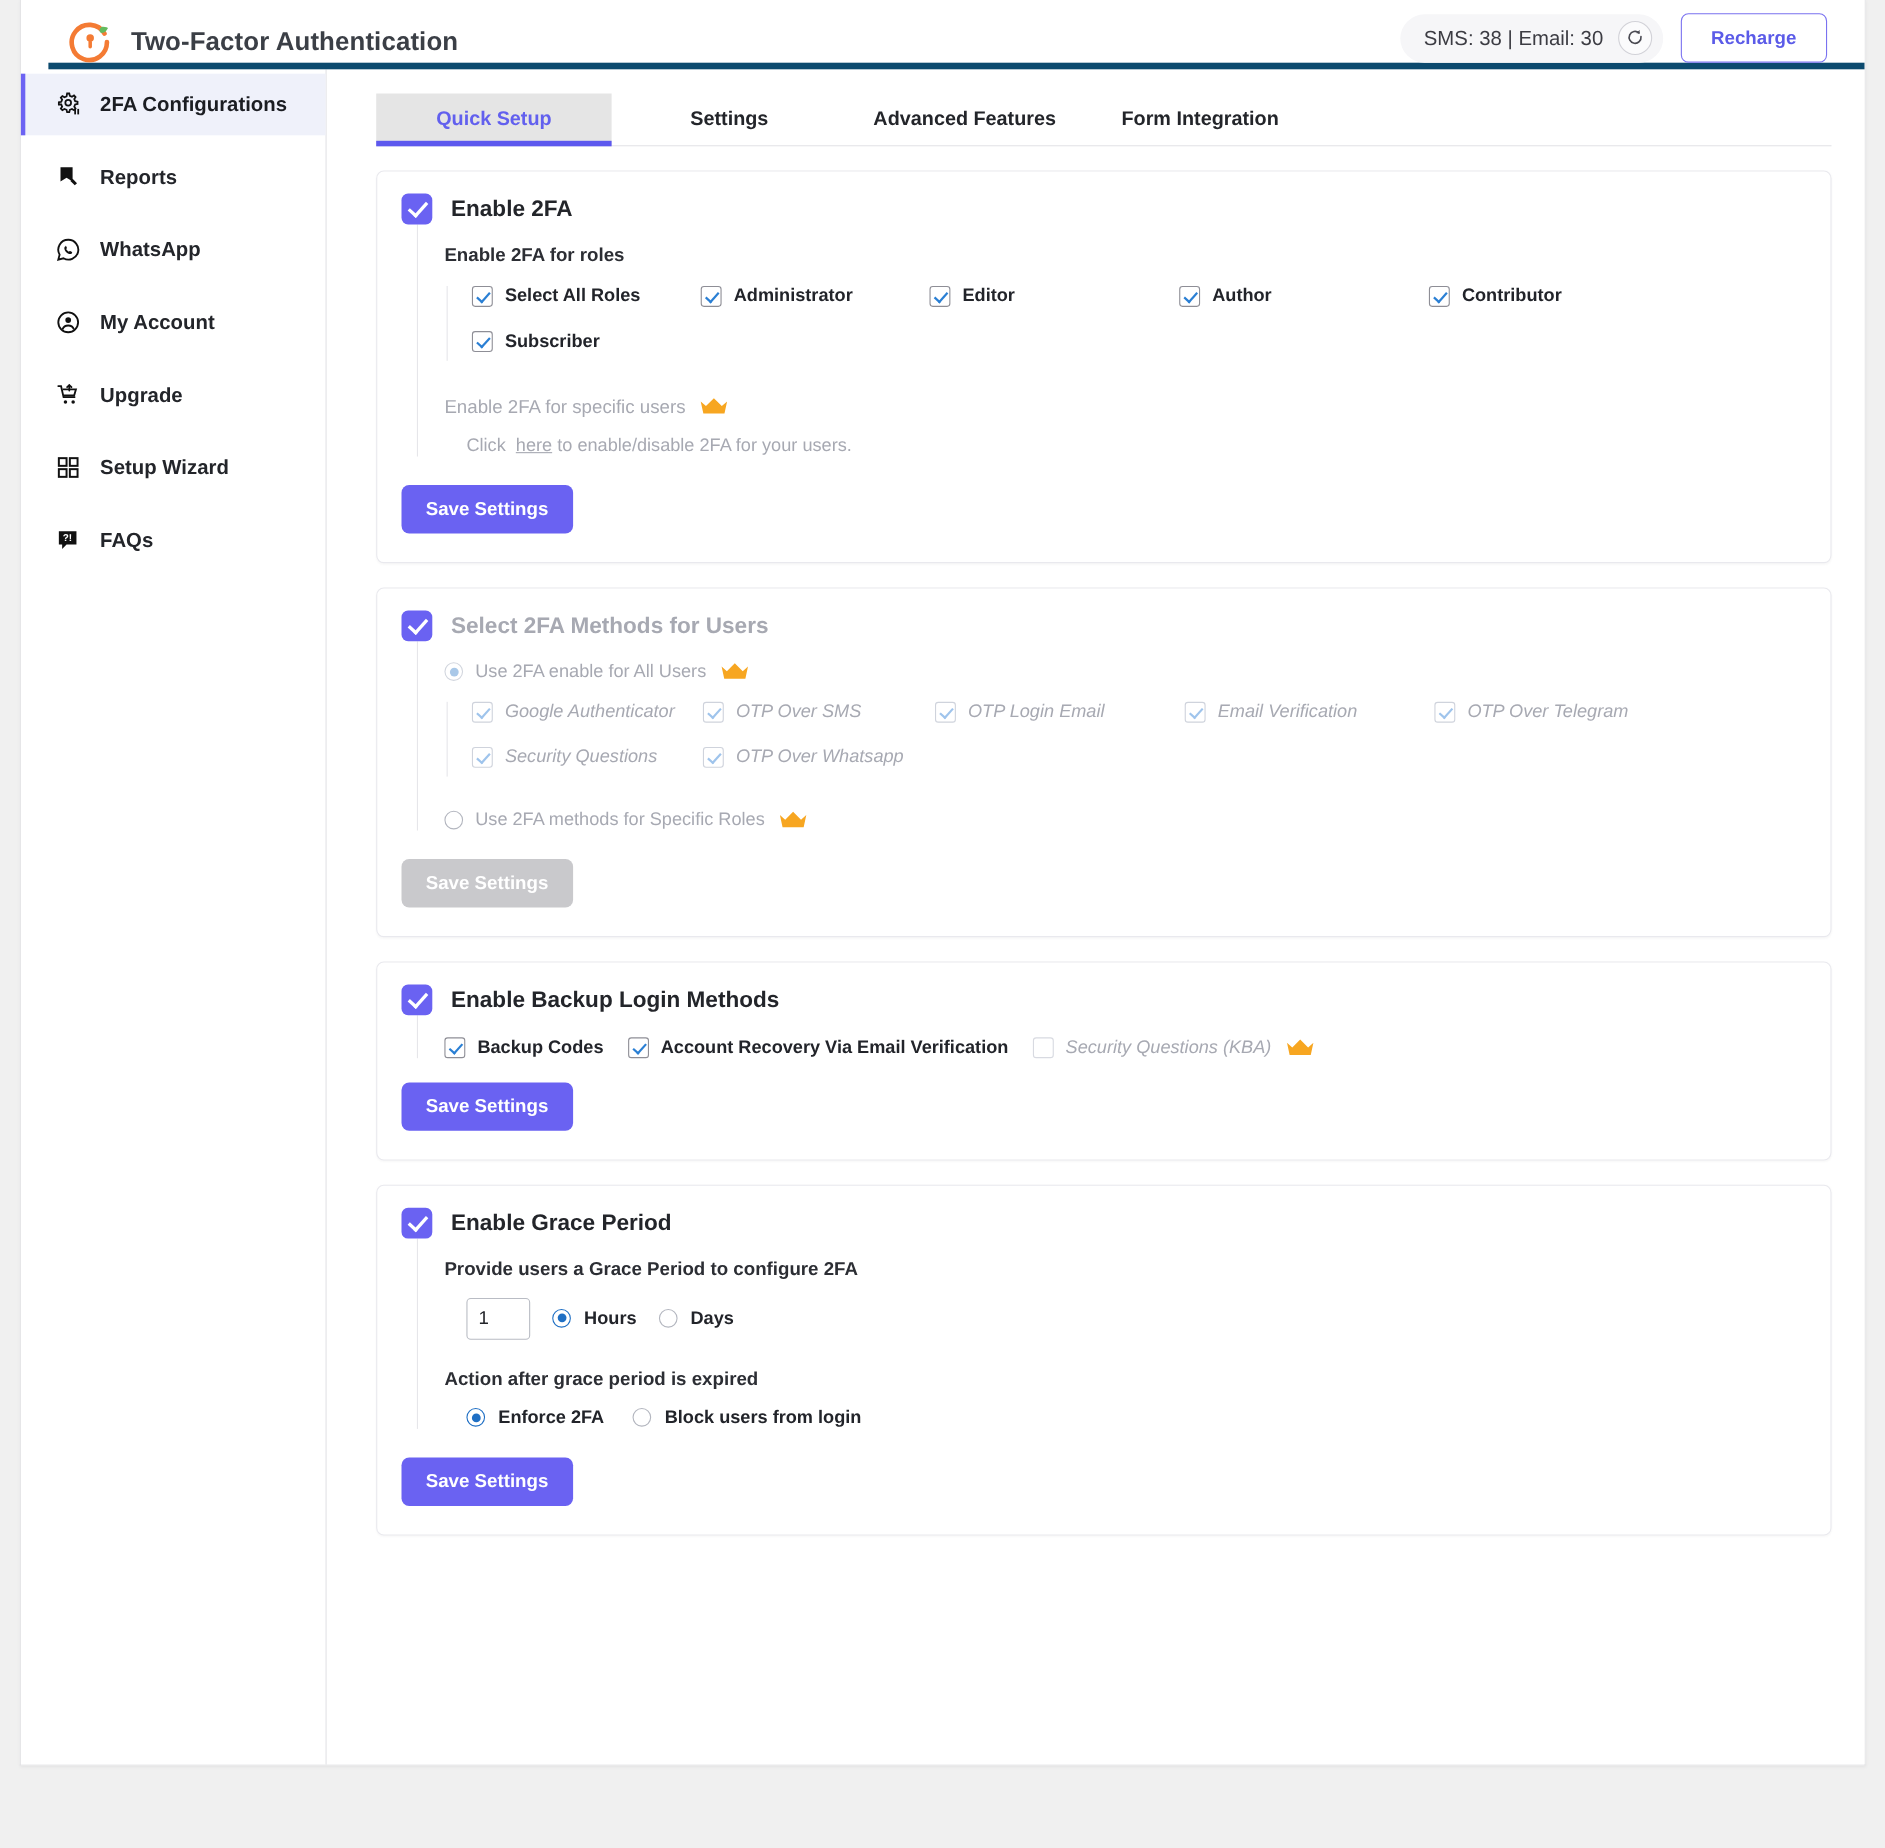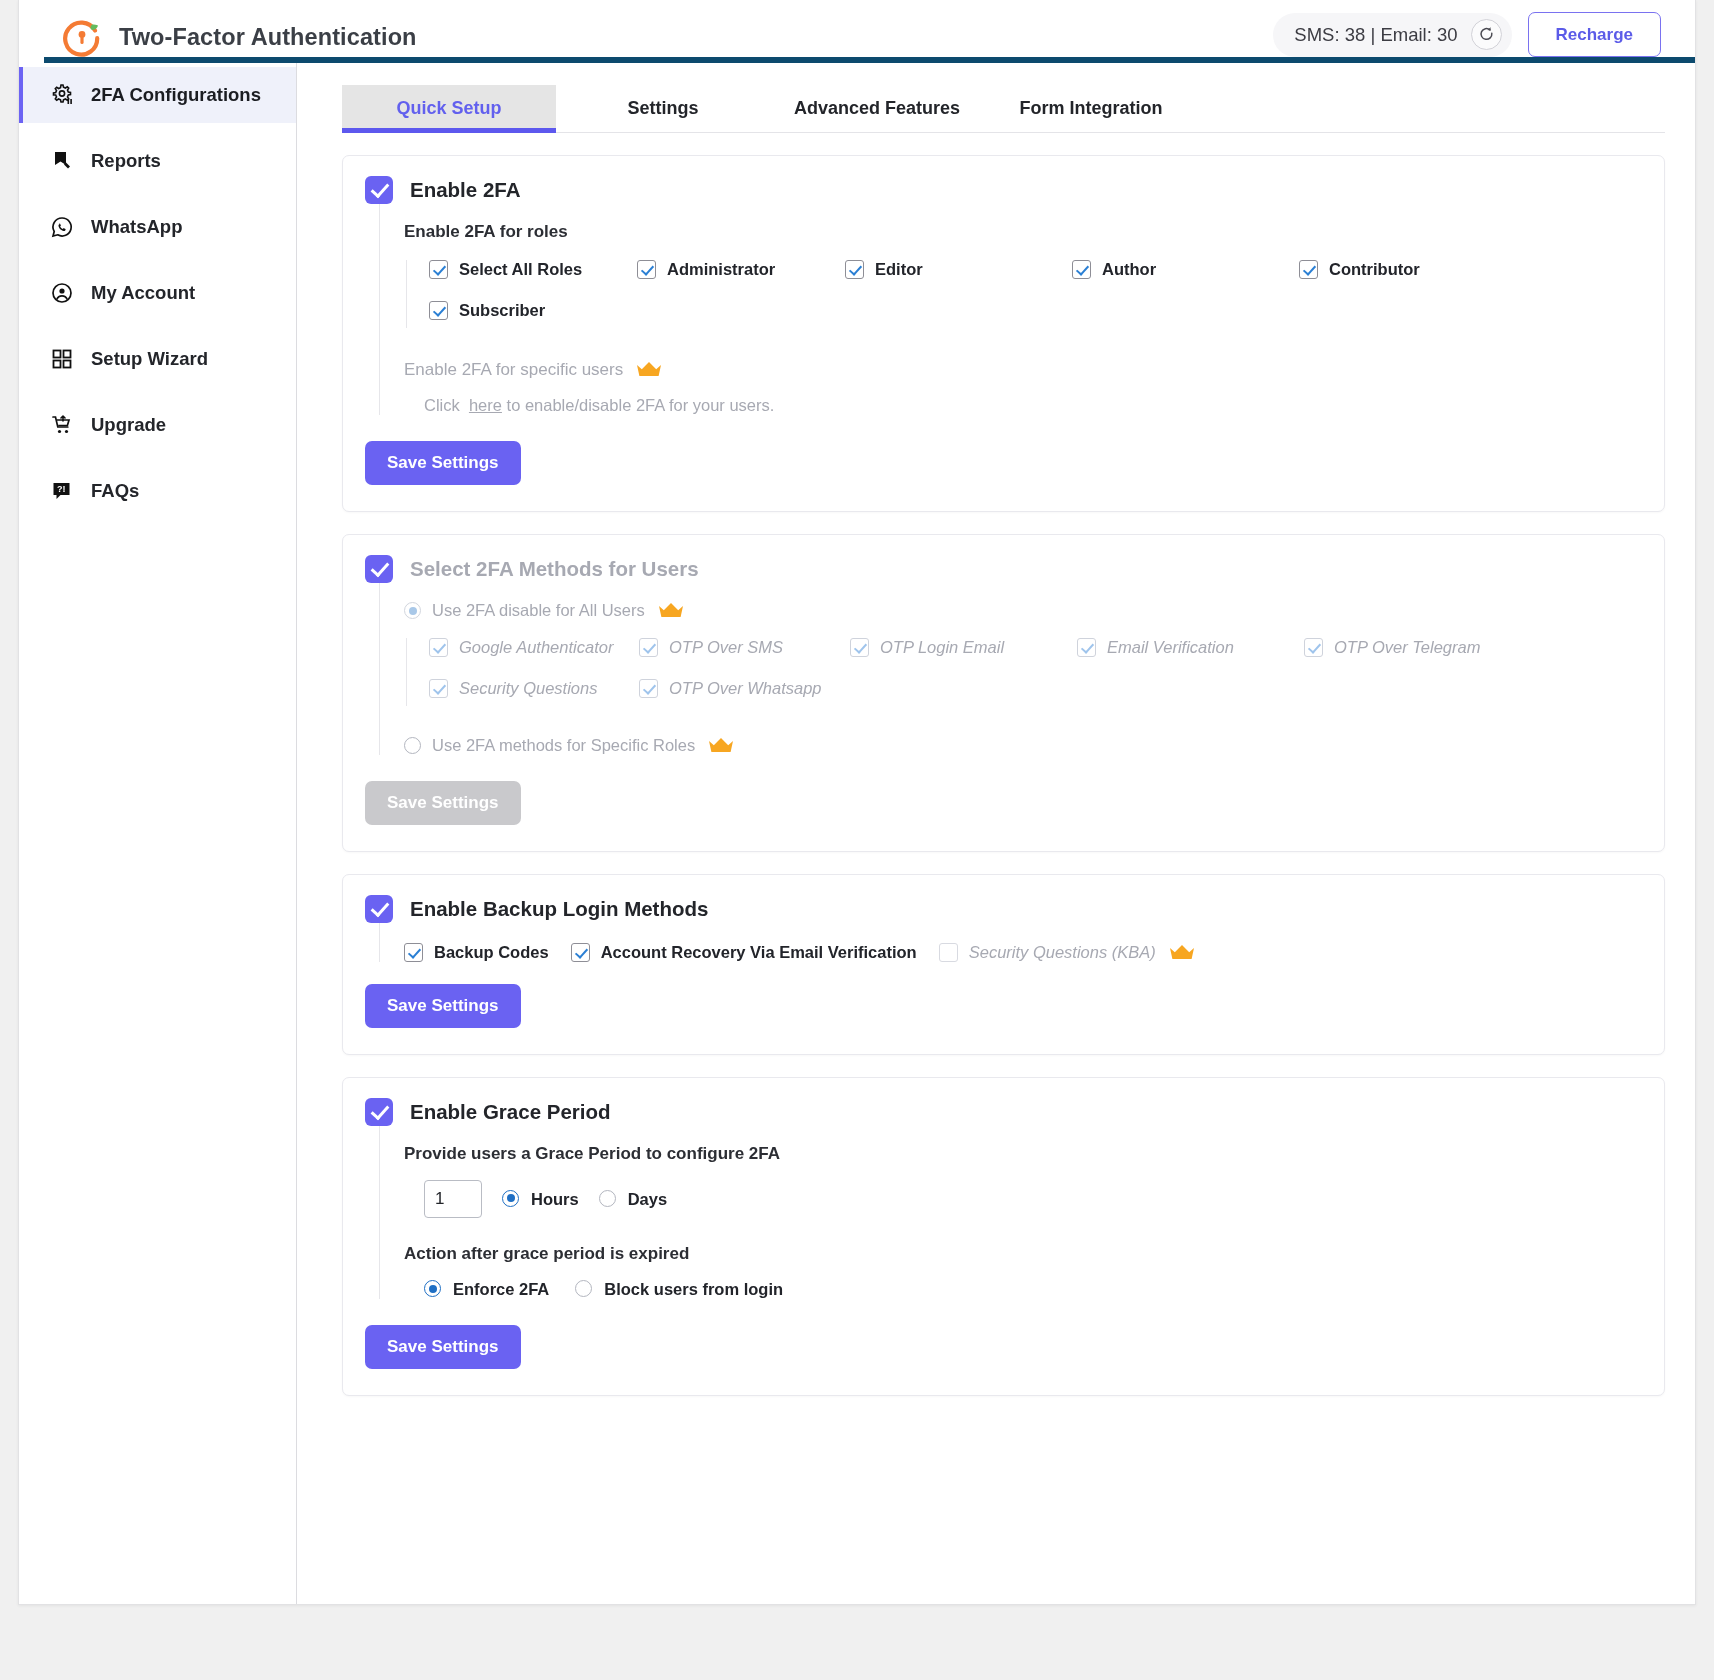--- a/index.html
+++ b/index.html
@@ -278,40 +278,40 @@
             <circle cx="12" cy="10" r="2.6" fill="#111"></circle>
             <path d="M6.8 18.4a5.6 5.6 0 0 1 10.4 0" fill="none" stroke="#111" stroke-width="1.7"></path>
           </svg>
         </span>
         <span class="nav-label">My Account</span>
       </div>
 
       <div class="nav-item">
         <span class="nav-ico">
           <svg width="24" height="24" viewBox="0 0 24 24">
-            <rect x="3.5" y="3.5" width="7" height="7" fill="none" stroke="#111" stroke-width="1.8"></rect>
-            <rect x="13.5" y="3.5" width="7" height="7" fill="none" stroke="#111" stroke-width="1.8"></rect>
-            <rect x="3.5" y="13.5" width="7" height="7" fill="none" stroke="#111" stroke-width="1.8"></rect>
-            <rect x="13.5" y="13.5" width="7" height="7" fill="none" stroke="#111" stroke-width="1.8"></rect>
-          </svg>
-        </span>
-        <span class="nav-label">Setup Wizard</span>
-      </div>
-
-      <div class="nav-item">
-        <span class="nav-ico">
-          <svg width="24" height="24" viewBox="0 0 24 24">
             <path d="M3 4h2.5l2.3 10h10" fill="none" stroke="#111" stroke-width="1.7" stroke-linecap="round"></path>
             <path d="M7 7h12l-1.6 5.5H8.2" fill="none" stroke="#111" stroke-width="1.7"></path>
             <path d="M13 3v5M13 3l-2 2M13 3l2 2" stroke="#111" stroke-width="1.6" fill="none" stroke-linecap="round"></path>
             <circle cx="9.5" cy="18.5" r="1.6" fill="#111"></circle>
             <circle cx="16.5" cy="18.5" r="1.6" fill="#111"></circle>
           </svg>
         </span>
         <span class="nav-label">Upgrade</span>
+      </div>
+
+      <div class="nav-item">
+        <span class="nav-ico">
+          <svg width="24" height="24" viewBox="0 0 24 24">
+            <rect x="3.5" y="3.5" width="7" height="7" fill="none" stroke="#111" stroke-width="1.8"></rect>
+            <rect x="13.5" y="3.5" width="7" height="7" fill="none" stroke="#111" stroke-width="1.8"></rect>
+            <rect x="3.5" y="13.5" width="7" height="7" fill="none" stroke="#111" stroke-width="1.8"></rect>
+            <rect x="13.5" y="13.5" width="7" height="7" fill="none" stroke="#111" stroke-width="1.8"></rect>
+          </svg>
+        </span>
+        <span class="nav-label">Setup Wizard</span>
       </div>
 
       <div class="nav-item">
         <span class="nav-ico">
           <svg width="24" height="24" viewBox="0 0 24 24">
             <path d="M3.5 4h16v12h-9l-4 4v-4h-3z" fill="#111"></path>
             <text x="7" y="13" font-size="9" fill="#fff" font-family="Liberation Sans, sans-serif" font-weight="bold">?!</text>
           </svg>
         </span>
         <span class="nav-label">FAQs</span>
@@ -389,21 +389,21 @@
       <div class="card">
         <div class="card-head">
           <span class="cb-lg"></span>
           <span class="card-title muted">Select 2FA Methods for Users</span>
         </div>
 
         <div class="indent-rail">
 
           <div style="display:flex;align-items:center">
             <span class="rd sel-faded"></span>
-            <span class="sub-label muted" style="margin-left:11px;font-size:16.5px">Use 2FA disable for All Users</span>
+            <span class="sub-label muted" style="margin-left:11px;font-size:16.5px">Use 2FA enable for All Users</span>
             <span class="crown">
               <svg width="26" height="18" viewBox="0 0 26 18">
                 <path d="M1 4l4.8 4.2L13 1l7.2 7.2L25 4l-2.4 11H3.4z" fill="#f7a621"></path>
               </svg>
             </span>
           </div>
 
           <div class="opts-rail">
             <div class="opt-row">
               <span class="cb-item" style="width:210px">

